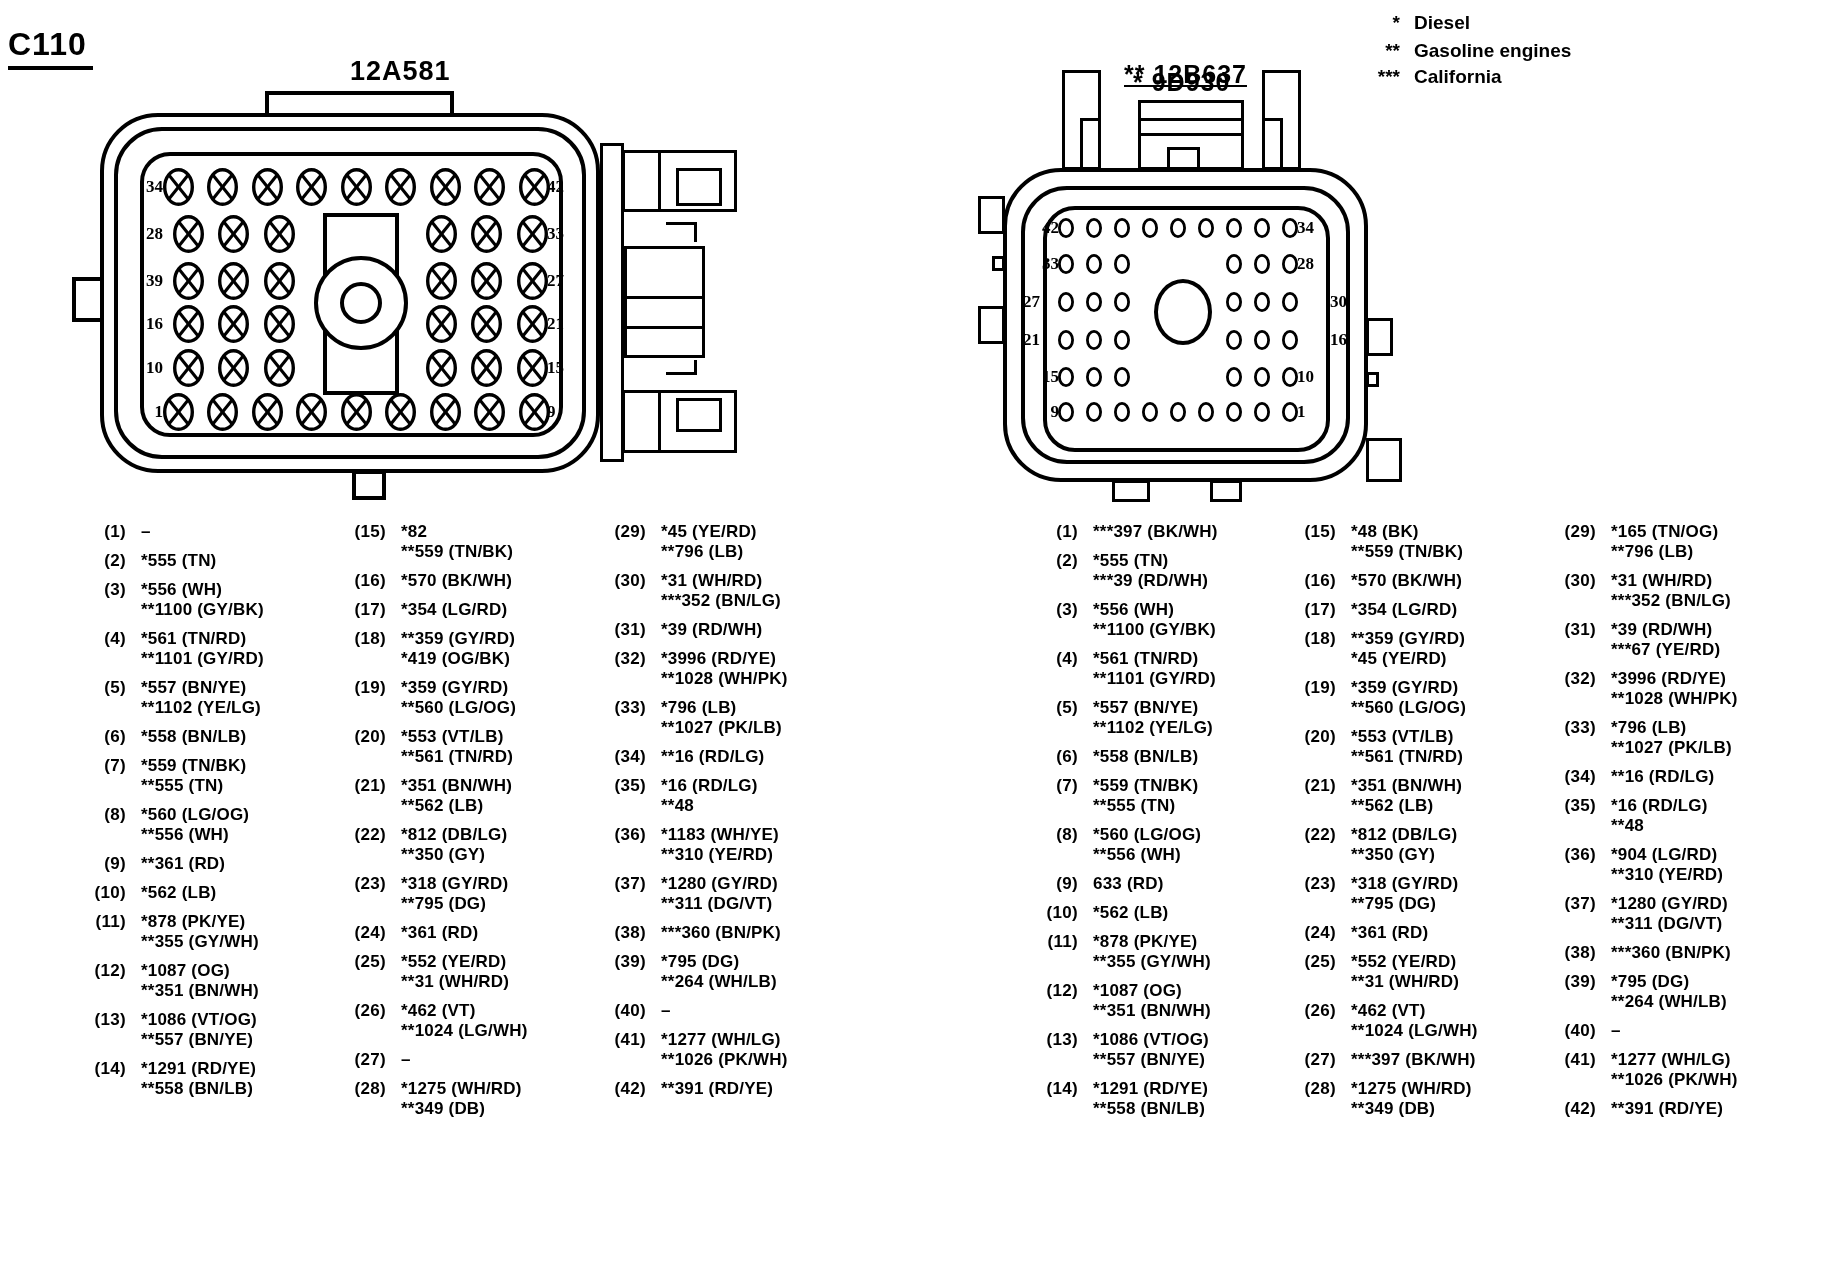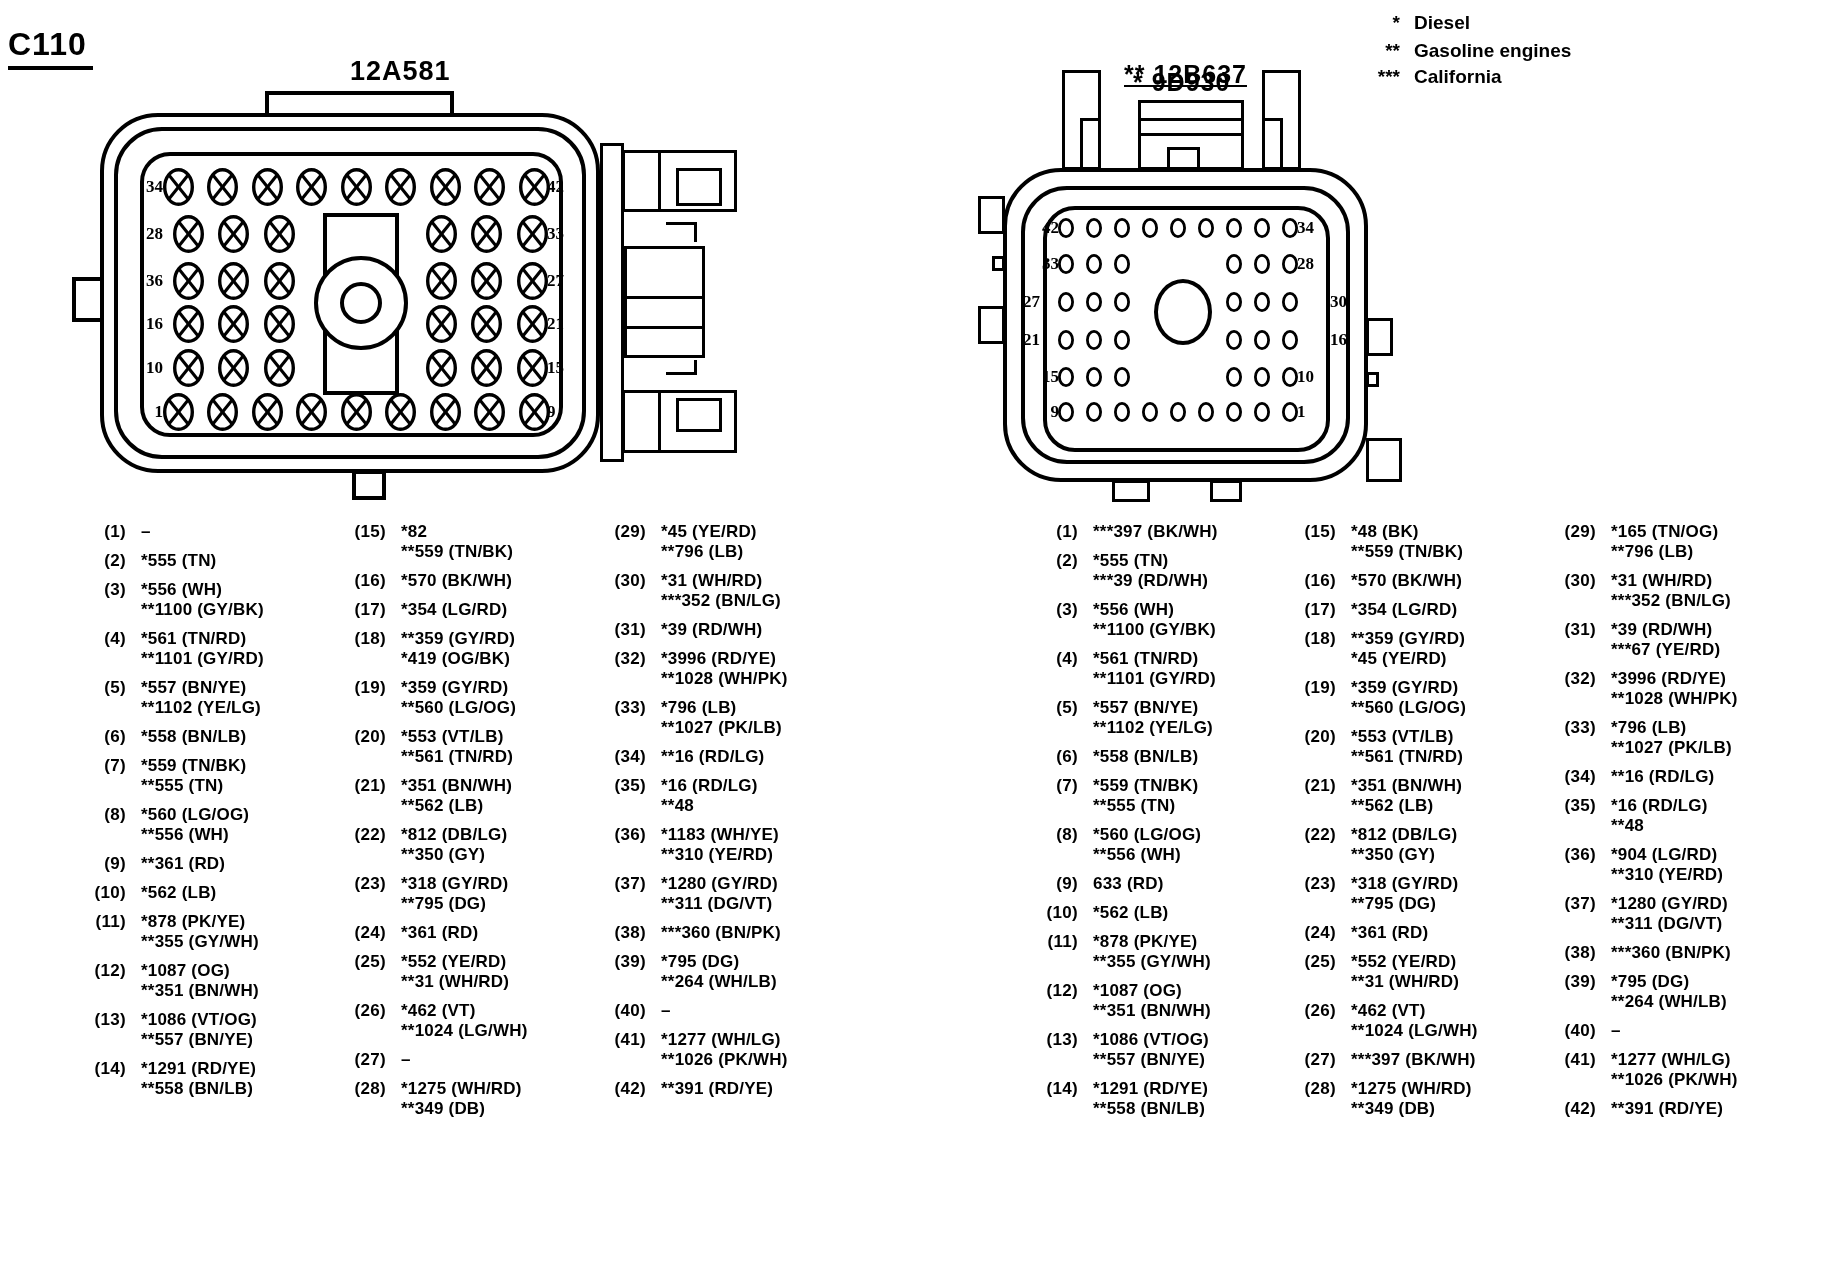--- a/index.html
+++ b/index.html
@@ -147,21 +147,21 @@
         <svg width="31" height="38" viewBox="0 0 31 38" style="position: absolute; left: 471px; top: 215px;">
           <ellipse cx="15.5" cy="19" rx="13.8" ry="17.3" fill="#fff" stroke="#000" stroke-width="3.4"></ellipse>
           <line x1="5.702" y1="6.7170000000000005" x2="25.298000000000002" y2="31.283" stroke="#000" stroke-width="3.06"></line>
           <line x1="25.298000000000002" y1="6.7170000000000005" x2="5.702" y2="31.283" stroke="#000" stroke-width="3.06"></line>
         </svg>
         <svg width="31" height="38" viewBox="0 0 31 38" style="position: absolute; left: 516.5px; top: 215px;">
           <ellipse cx="15.5" cy="19" rx="13.8" ry="17.3" fill="#fff" stroke="#000" stroke-width="3.4"></ellipse>
           <line x1="5.702" y1="6.7170000000000005" x2="25.298000000000002" y2="31.283" stroke="#000" stroke-width="3.06"></line>
           <line x1="25.298000000000002" y1="6.7170000000000005" x2="5.702" y2="31.283" stroke="#000" stroke-width="3.06"></line>
         </svg>
-        <div class="pin-label l" style="left: 93px; width: 70px; top: 281px;">36</div>
+        <div class="pin-label l" style="left: 93px; width: 70px; top: 281px;">39</div>
         <div class="pin-label" style="left: 547px; top: 281px;">27</div>
         <svg width="31" height="38" viewBox="0 0 31 38" style="position: absolute; left: 172.5px; top: 262px;">
           <ellipse cx="15.5" cy="19" rx="13.8" ry="17.3" fill="#fff" stroke="#000" stroke-width="3.4"></ellipse>
           <line x1="5.702" y1="6.7170000000000005" x2="25.298000000000002" y2="31.283" stroke="#000" stroke-width="3.06"></line>
           <line x1="25.298000000000002" y1="6.7170000000000005" x2="5.702" y2="31.283" stroke="#000" stroke-width="3.06"></line>
         </svg>
         <svg width="31" height="38" viewBox="0 0 31 38" style="position: absolute; left: 218px; top: 262px;">
           <ellipse cx="15.5" cy="19" rx="13.8" ry="17.3" fill="#fff" stroke="#000" stroke-width="3.4"></ellipse>
           <line x1="5.702" y1="6.7170000000000005" x2="25.298000000000002" y2="31.283" stroke="#000" stroke-width="3.06"></line>
           <line x1="25.298000000000002" y1="6.7170000000000005" x2="5.702" y2="31.283" stroke="#000" stroke-width="3.06"></line>

